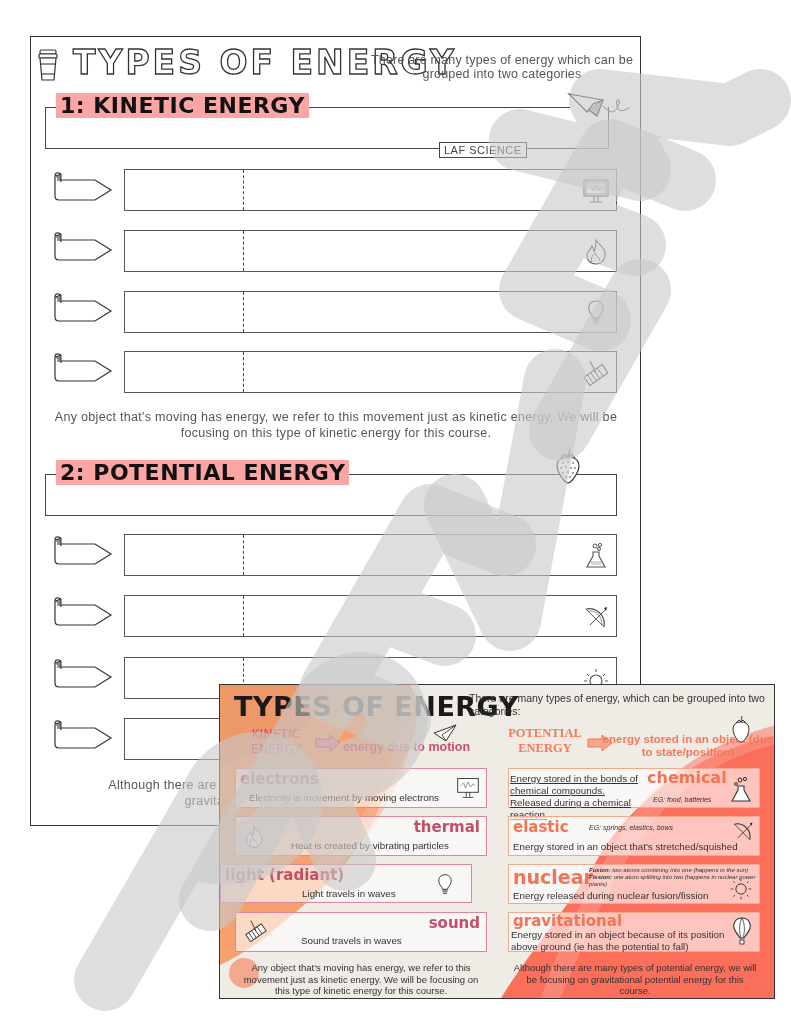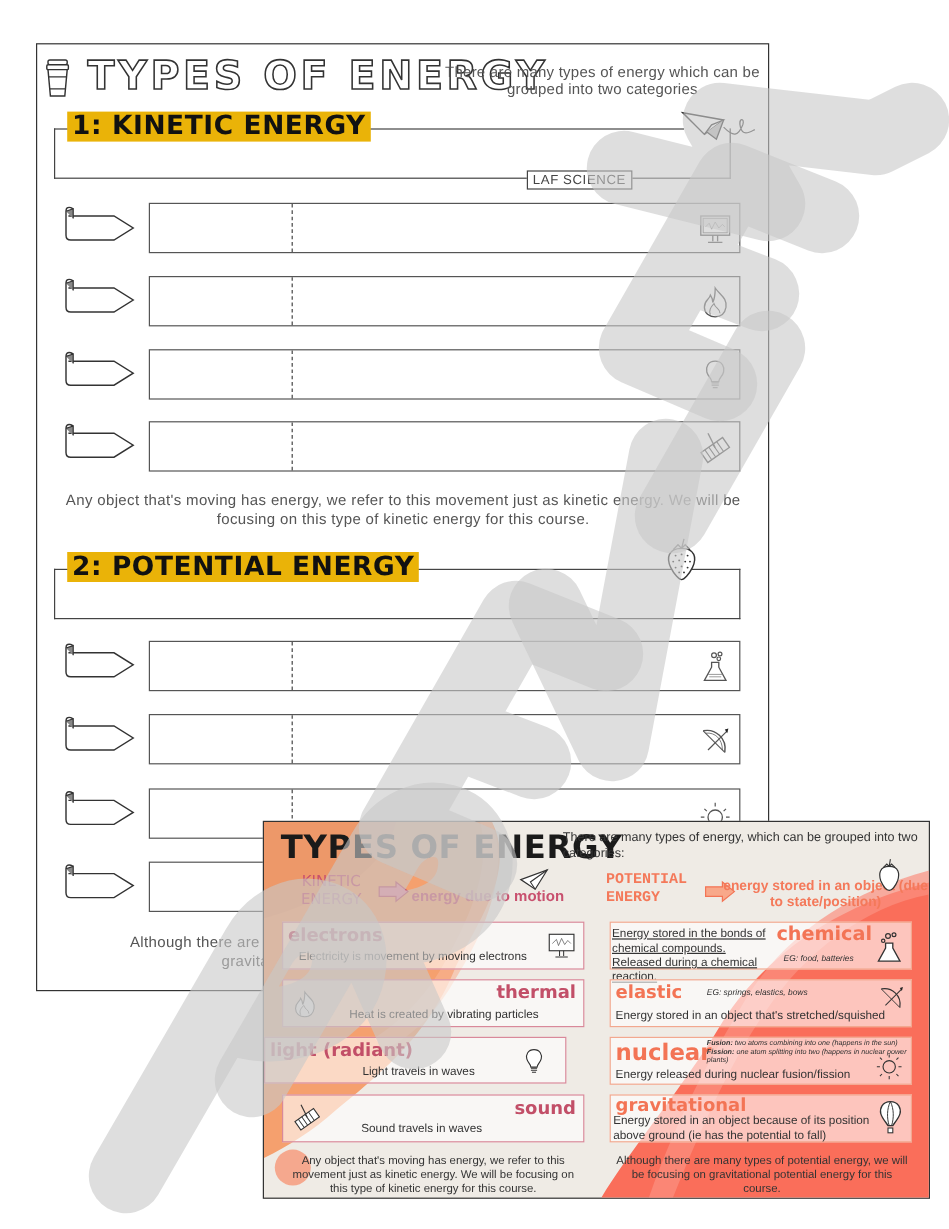--- a/index.html
+++ b/index.html
@@ -6,34 +6,34 @@
   body { width:791px; height:1024px; background:#ffffff; position:relative; overflow:hidden; font-family:"Liberation Sans", sans-serif; }
   .abs { position:absolute; }
 
   
   .ws { position:absolute; left:30px; top:36px; width:611px; height:790px; border:1.5px solid #333; background:#fff; box-sizing:border-box; }
   .ws-title { position:absolute; left:42px; top:6px; font-family:"DejaVu Sans", sans-serif; font-weight:bold; font-size:33px; letter-spacing:3px; color:#fff; -webkit-text-stroke:1.3px #333; }
   .ws-cup { position:absolute; left:7px; top:12px; width:20px; height:33px; }
   .ws-sub { position:absolute; left:336px; top:16px; width:270px; text-align:center; font-family:"Liberation Sans", sans-serif; font-size:12.5px; line-height:14px; color:#555; letter-spacing:0.2px; }
   .sec-frame { position:absolute; border:1.2px solid #444; border-top:none; box-sizing:border-box; }
   .sec-line { position:absolute; height:0; border-top:1.2px solid #444; }
-  .sec-title { position:absolute; font-family:"DejaVu Sans", sans-serif; font-weight:bold; font-size:22px; color:#111; background:#eab308; padding:0 4px; letter-spacing:0.5px;text-align:center; }
+  .sec-title { position:absolute; font-family:"DejaVu Sans", sans-serif; font-weight:bold; font-size:22px; color:#111; background:#fca5a5; padding:0 4px; letter-spacing:0.5px;text-align:center; }
   .laf-tag { position:absolute; border:1.2px solid #444; background:#fff; font-size:11px; color:#444; padding:1px 4px; letter-spacing:0.5px; }
   .row-box { position:absolute; left:93px; width:493px; height:42px; border:1.2px solid #555; box-sizing:border-box; background:#fff; }
   .row-dash { position:absolute; left:118px; top:0; bottom:0; border-left:1.2px dashed #444; }
   .row-icon { position:absolute; right:6px; top:7px; width:28px; height:28px; }
   .banner { position:absolute; left:20px; width:64px; height:36px; }
   .ws-para { position:absolute; left:10px; width:590px; text-align:center; font-size:12.5px; line-height:16px; color:#555; letter-spacing:0.3px; }
 
   
   .ig { position:absolute; left:219px; top:684px; width:556px; height:315px; background:#efebe5; border:1.5px solid #333; box-sizing:border-box; overflow:hidden; }
   .ig-title { position:absolute; left:14px; top:6px; font-family:"DejaVu Sans", sans-serif; font-weight:bold; font-size:27px; color:#1a1a1a; letter-spacing:0.5px; }
   .ig-intro { position:absolute; left:249px; top:7px; width:300px; font-size:10.5px; line-height:13px; color:#333; }
   .cat-k { position:absolute; left:26px; top:41px; width:60px; text-align:center; font-family:"DejaVu Sans", sans-serif; font-weight:normal; font-size:12.5px; line-height:15px; color:#c8506e; }
-  .cat-p { position:absolute; left:285px; top:41px; width:80px; font-family:Liberation Mono, monospace; font-weight:bold; font-size:12.5px; line-height:15px; color:#f4795a; }
+  .cat-p { position:absolute; left:285px; top:41px; width:80px; text-align:center; font-family:Liberation Serif, serif; font-weight:bold; font-size:12.5px; line-height:15px; color:#f4795a; }
   .def-k { position:absolute; left:123px; top:55px; font-weight:bold; font-size:12.5px; color:#c8506e; }
   .def-p { position:absolute; left:378px; top:48px; width:180px; text-align:center; font-weight:bold; font-size:11.5px; line-height:13px; color:#f4795a; }
   .card { position:absolute; background:rgba(255,255,255,0.6); box-sizing:border-box; }
   .card.k { border:1.2px solid #d9899a; }
   .card.p { border:1.2px solid #f2a88f; }
   .card-name { position:absolute; font-family:"DejaVu Sans", sans-serif; font-weight:bold; font-size:15px; }
   .card.k .card-name { color:#c24f68; }
   .card.p .card-name { color:#f37455; }
   .card-desc { position:absolute; font-size:9.8px; line-height:12px; color:#333; }
   .card-eg { position:absolute; font-size:7px; font-style:italic; color:#333; }

